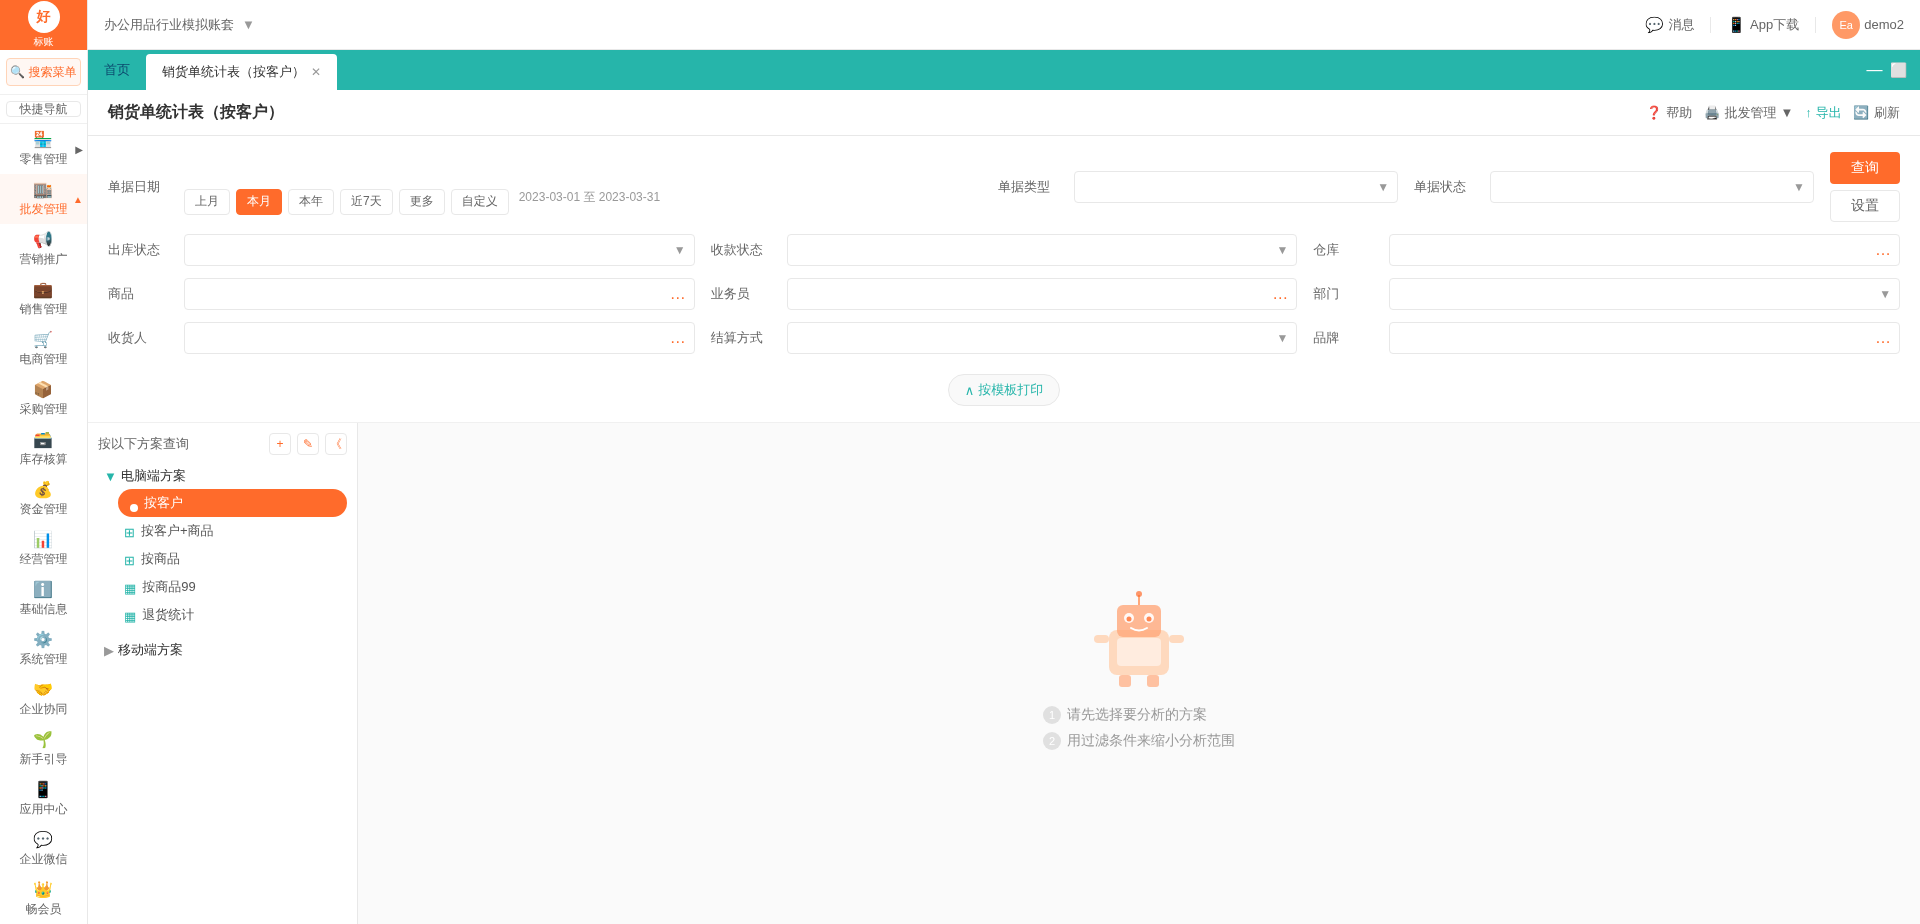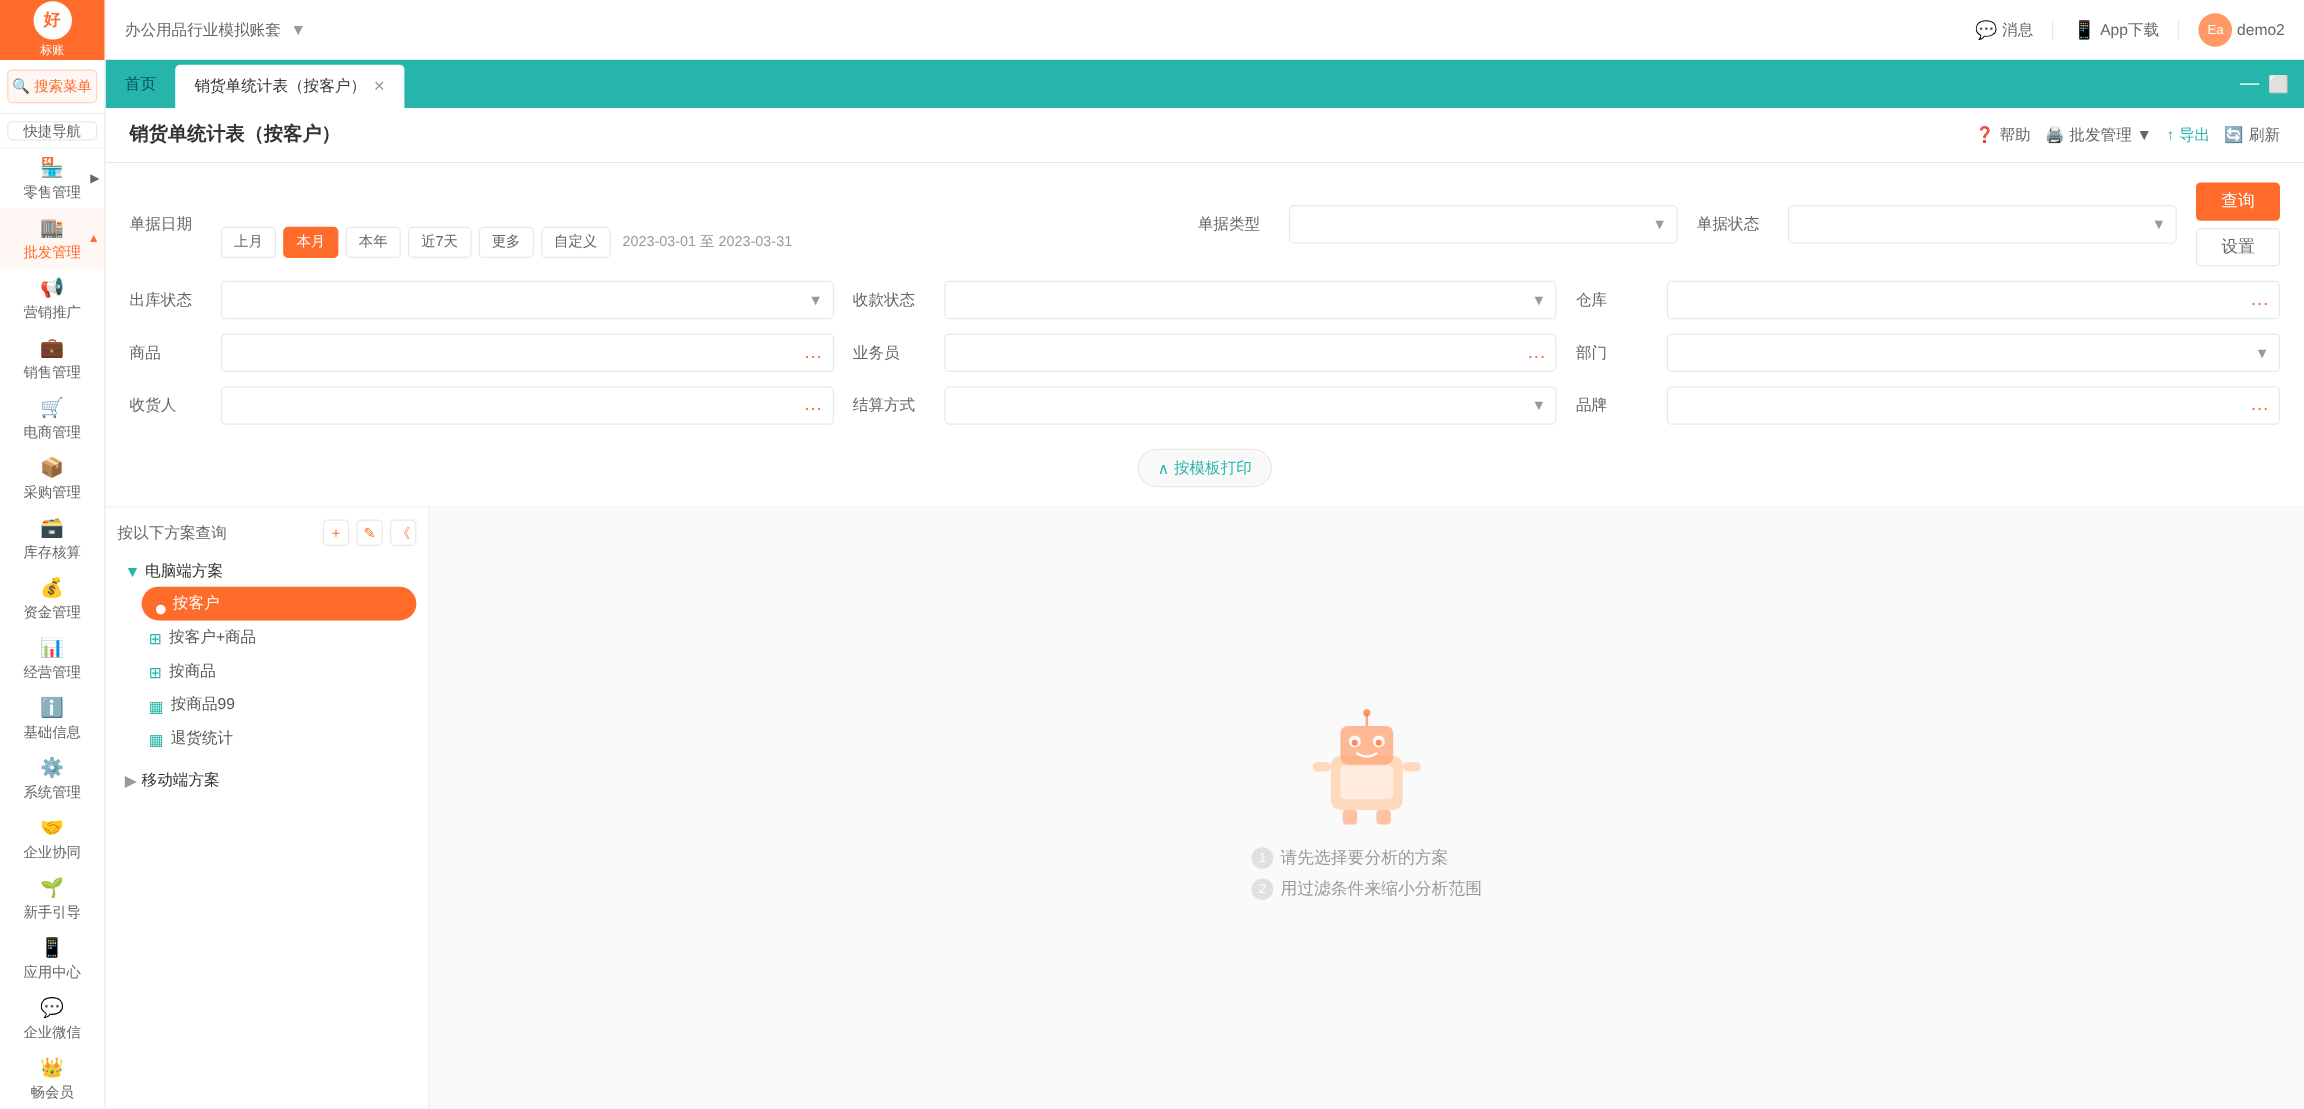--- a/index.html
+++ b/index.html
@@ -45,21 +45,21 @@
     .page-title { font-size: 16px; font-weight: bold; color: #333; }
     .page-actions { display: flex; align-items: center; gap: 12px; }
     .page-action-btn { display: flex; align-items: center; gap: 4px; cursor: pointer; color: #666; font-size: 13px; }
     .page-action-btn.export { color: #26b5aa; }
 
     
     .filter-panel { background: #fff; margin: 0; padding: 16px 20px; border-bottom: 1px solid #f0f0f0; flex-shrink: 0; }
     .filter-row { display: flex; align-items: center; gap: 16px; margin-bottom: 12px; }
     .filter-row:last-child { margin-bottom: 0; }
     .filter-label { color: #666; font-size: 13px; white-space: nowrap; min-width: 60px; }
-    .filter-date-group { display: flex; align-items: center; gap: 6px; margin-top: 29px; }
+    .filter-date-group { display: flex; gap: 6px; margin-top: 29px; }
     .date-preset-btn { height: 26px; padding: 0 10px; border: 1px solid #e8e8e8; border-radius: 4px; background: #fff; cursor: pointer; font-size: 12px; color: #666; }
     .date-preset-btn.active { background: #ff6b2b; color: #fff; border-color: #ff6b2b; }
     .date-range { font-size: 12px; color: #999; margin-left: 4px; }
     .filter-select { flex: 1; height: 32px; border: 1px solid #e8e8e8; border-radius: 4px; background: #fff; padding: 0 8px; display: flex; align-items: center; justify-content: space-between; cursor: pointer; min-width: 200px; }
     .filter-select .placeholder { color: #ccc; font-size: 13px; }
     .filter-select .arrow { color: #999; font-size: 12px; }
     .filter-select .dots { color: #ff6b2b; font-size: 16px; cursor: pointer; }
     .collapse-btn { display: flex; align-items: center; justify-content: center; gap: 4px; color: #26b5aa; cursor: pointer; font-size: 13px; padding: 6px 16px; background: #f9f9f9; border: 1px solid #e8e8e8; border-radius: 16px; margin: 8px auto 0; width: fit-content; }
 
     

